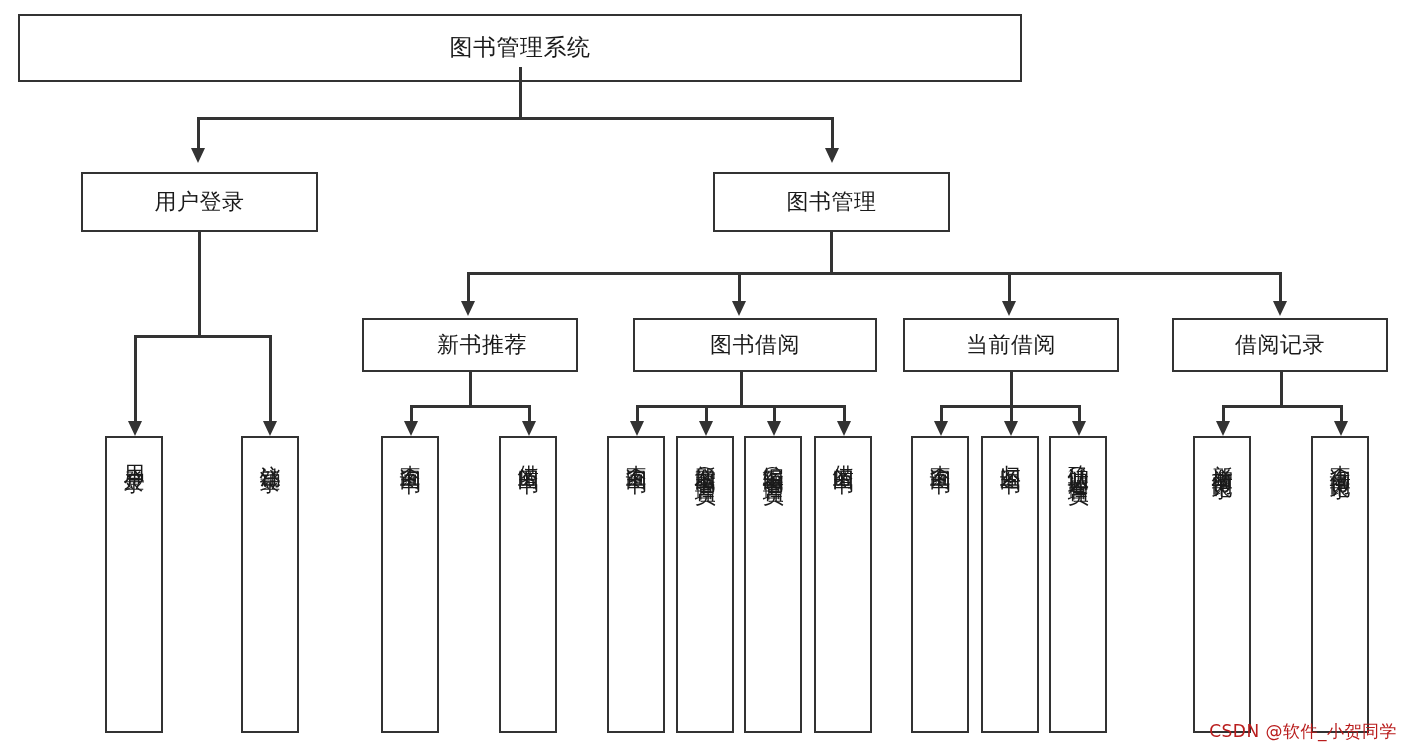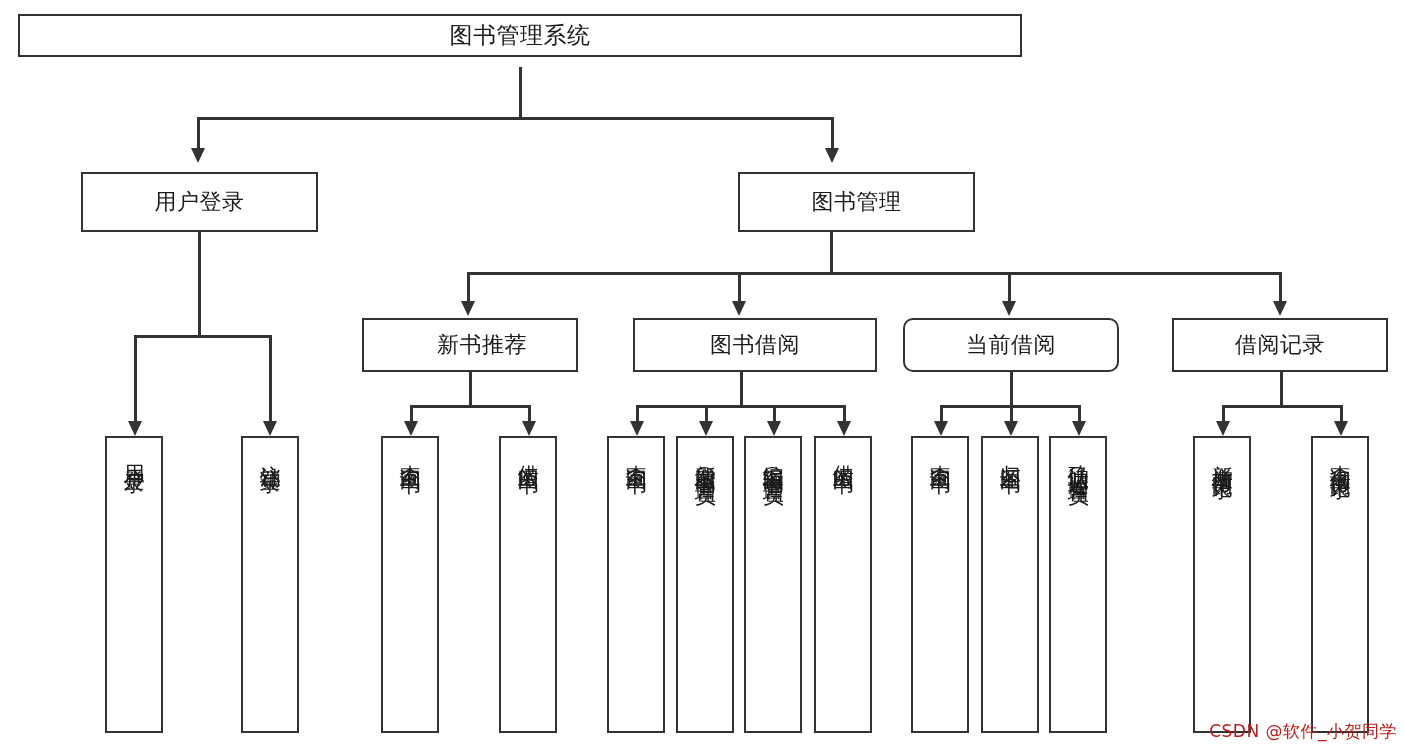--- a/index.html
+++ b/index.html
@@ -77,37 +77,37 @@
     letter-spacing: 0.5px;
     white-space: pre;
     pointer-events: none;
   }
 </style>
 </head>
 <body>
 
 <div id="canvas">
 
-  <div class="node horiz root" style="left:18px; top:14px; width:1004px; height:43px;">
+  <div class="node horiz root" style="left:18px; top:14px; width:1004px; height:68px;">
     <span class="node-label">图书管理系统</span>
   </div>
 
   <div class="line-v" style="left:519px; top:67px; height:50px;"></div>
 
   <div class="line-h" style="left:197px; top:117px; width:636px;"></div>
 
   <div class="line-v" style="left:197px; top:117px; height:31px;"></div>
   <div class="line-v" style="left:831px; top:117px; height:31px;"></div>
   <div class="arrow" style="left:191px; top:148px;"></div>
   <div class="arrow" style="left:825px; top:148px;"></div>
 
   <div class="node horiz" style="left:81px; top:172px; width:237px; height:60px;">
     <span class="node-label">用户登录</span>
   </div>
-  <div class="node horiz" style="left:713px; top:172px; width:237px; height:60px;margin-left:25px;">
+  <div class="node horiz" style="left:713px; top:172px; width:237px; height:60px;">
     <span class="node-label">图书管理</span>
   </div>
 
   <div class="line-v" style="left:198px; top:232px; height:103px;"></div>
   <div class="line-h" style="left:134px; top:335px; width:137px;"></div>
   <div class="line-v" style="left:134px; top:335px; height:86px;"></div>
   <div class="line-v" style="left:269px; top:335px; height:86px;"></div>
   <div class="arrow" style="left:128px; top:421px;"></div>
   <div class="arrow" style="left:263px; top:421px;"></div>
 
@@ -121,21 +121,21 @@
   <div class="arrow" style="left:732px; top:301px;"></div>
   <div class="arrow" style="left:1002px; top:301px;"></div>
   <div class="arrow" style="left:1273px; top:301px;"></div>
 
   <div class="node horiz" style="left:362px; top:318px; width:216px; height:54px;padding-left:24px;">
     <span class="node-label">新书推荐</span>
   </div>
   <div class="node horiz" style="left:633px; top:318px; width:244px; height:54px;">
     <span class="node-label">图书借阅</span>
   </div>
-  <div class="node horiz" style="left:903px; top:318px; width:216px; height:54px;border-radius:10px;">
+  <div class="node horiz" style="left:903px; top:318px; width:216px; height:54px;">
     <span class="node-label">当前借阅</span>
   </div>
   <div class="node horiz" style="left:1172px; top:318px; width:216px; height:54px;">
     <span class="node-label">借阅记录</span>
   </div>
 
   <div class="line-v" style="left:469px; top:372px; height:33px;"></div>
   <div class="line-h" style="left:410px; top:405px; width:120px;"></div>
   <div class="line-v" style="left:410px; top:405px; height:16px;"></div>
   <div class="line-v" style="left:528px; top:405px; height:16px;"></div>

